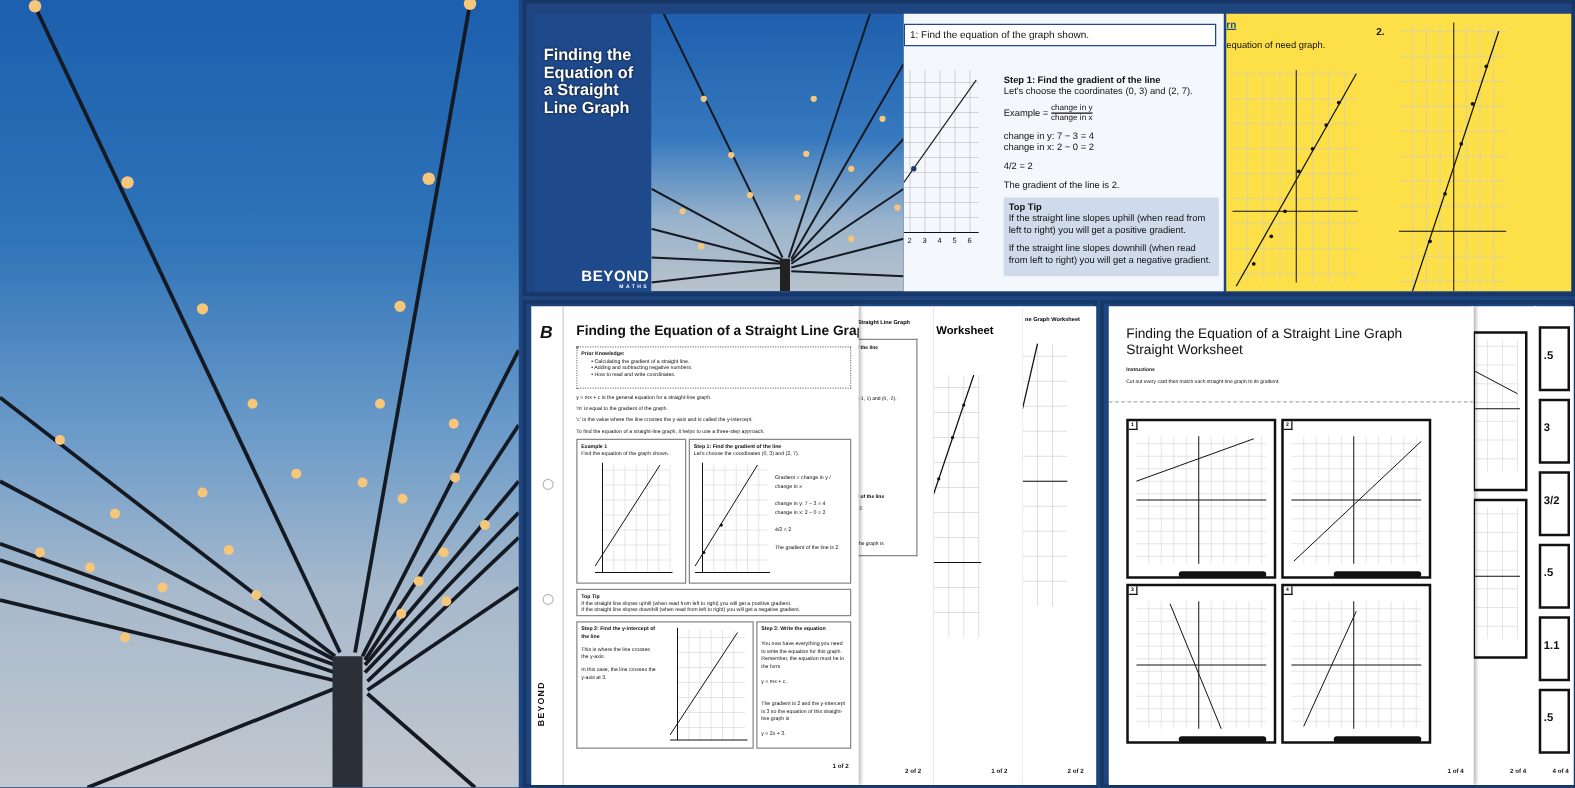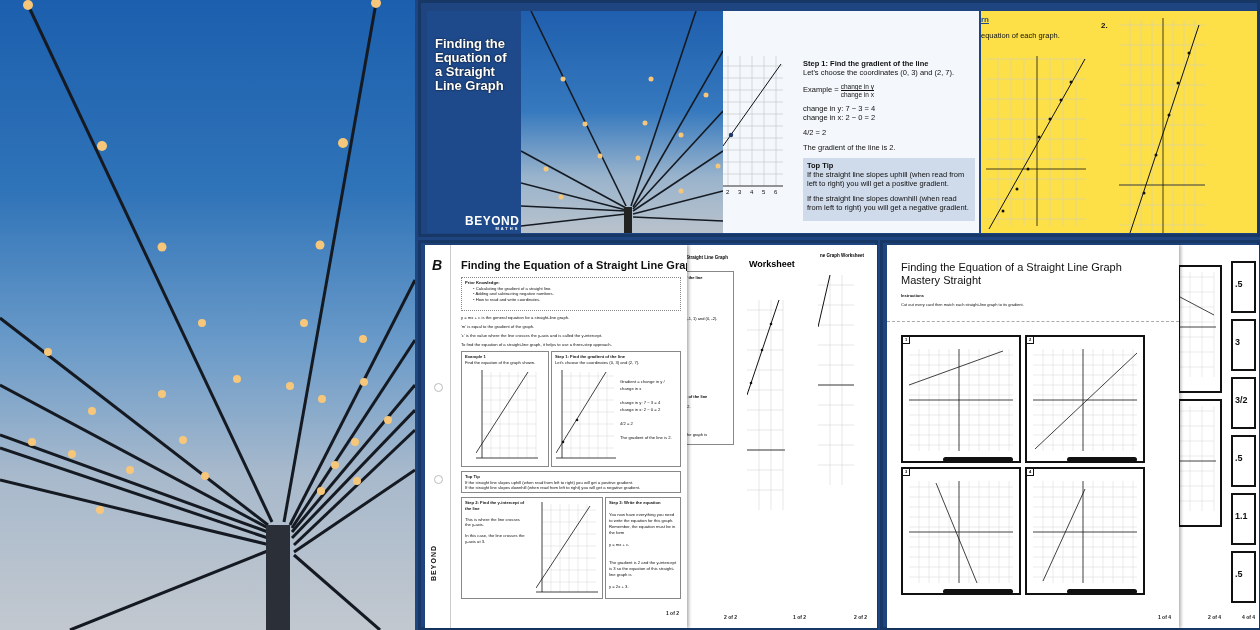--- a/index.html
+++ b/index.html
@@ -147,20 +147,21 @@
             <circle cx="25" cy="158" r="2.5"></circle>
               <circle cx="40" cy="186" r="2.5"></circle>
               <circle cx="160" cy="180" r="2.5"></circle>
           </g>
         </svg>
       </div>
       <div class="logo"><span>BEYOND</span><small>MATHS</small></div>
     </div>
 
     <div class="slide-ex">
+      <div class="qbar">1: Find the equation of the graph shown.</div>
       <svg class="graph" viewBox="0 0 60 140">
         <g stroke="#bbb" stroke-width=".5">
           <line x1="0" y1="10" x2="60" y2="10"></line>
             <line x1="0" y1="22" x2="60" y2="22"></line>
             <line x1="0" y1="34" x2="60" y2="34"></line>
           <line x1="0" y1="46" x2="60" y2="46"></line>
             <line x1="0" y1="58" x2="60" y2="58"></line>
             <line x1="0" y1="70" x2="60" y2="70"></line>
           <line x1="0" y1="82" x2="60" y2="82"></line>
             <line x1="0" y1="94" x2="60" y2="94"></line>
@@ -193,21 +194,21 @@
         <div class="tip">
           <b>Top Tip</b>
           <p>If the straight line slopes uphill (when read from left to right) you will get a positive gradient.</p>
           <p>If the straight line slopes downhill (when read from left to right) you will get a negative gradient.</p>
         </div>
       </div>
     </div>
 
     <div class="slide-you">
       <div class="hd">rn</div>
-      <div class="sub">equation of each graph.</div>
+      <div class="sub">equation of need graph.</div>
       <div class="n2">2.</div>
       <svg style="position:absolute;left:0;top:40px" width="110" height="182" viewBox="0 0 110 182">
         <g stroke="#ccc" stroke-width=".5">
           <line x1="5" y1="8" x2="105" y2="8"></line>
             <line x1="5" y1="28" x2="105" y2="28"></line>
             <line x1="5" y1="48" x2="105" y2="48"></line>
           <line x1="5" y1="68" x2="105" y2="68"></line>
             <line x1="5" y1="88" x2="105" y2="88"></line>
             <line x1="5" y1="108" x2="105" y2="108"></line>
           <line x1="5" y1="128" x2="105" y2="128"></line>
@@ -494,21 +495,21 @@
               <line x1="22" y1="5" x2="22" y2="110"></line>
               <line x1="34" y1="5" x2="34" y2="110"></line>
             </g>
             <line x1="0" y1="60" x2="36" y2="60" stroke="#111" stroke-width=".8"></line>
           </svg>
       </div>
       <div class="pg-num" style="left:30px;bottom:8px">2 of 4</div>
     </div>
 
     <div class="page q1">
-      <h1><span>Finding the Equation of a Straight Line Graph</span><br><span>Mastery Straight</span></h1>
+      <h1><span>Finding the Equation of a Straight Line Graph</span><br><span>Straight Worksheet</span></h1>
       <div class="ins">Instructions</div>
       <div class="ins2">Cut out every card then match each straight-line graph to its gradient.</div>
       <div class="cut"></div>
 
       <div class="card" style="left:14px;top:90px;width:120px;height:128px">
         <div class="cn">1</div>
         <svg style="position:absolute;left:6px;top:8px" width="106" height="110">
           <g stroke="#ccc" stroke-width=".4">
               <line x1="0" y1="10" x2="104" y2="10"></line>
               <line x1="0" y1="20" x2="104" y2="20"></line>

